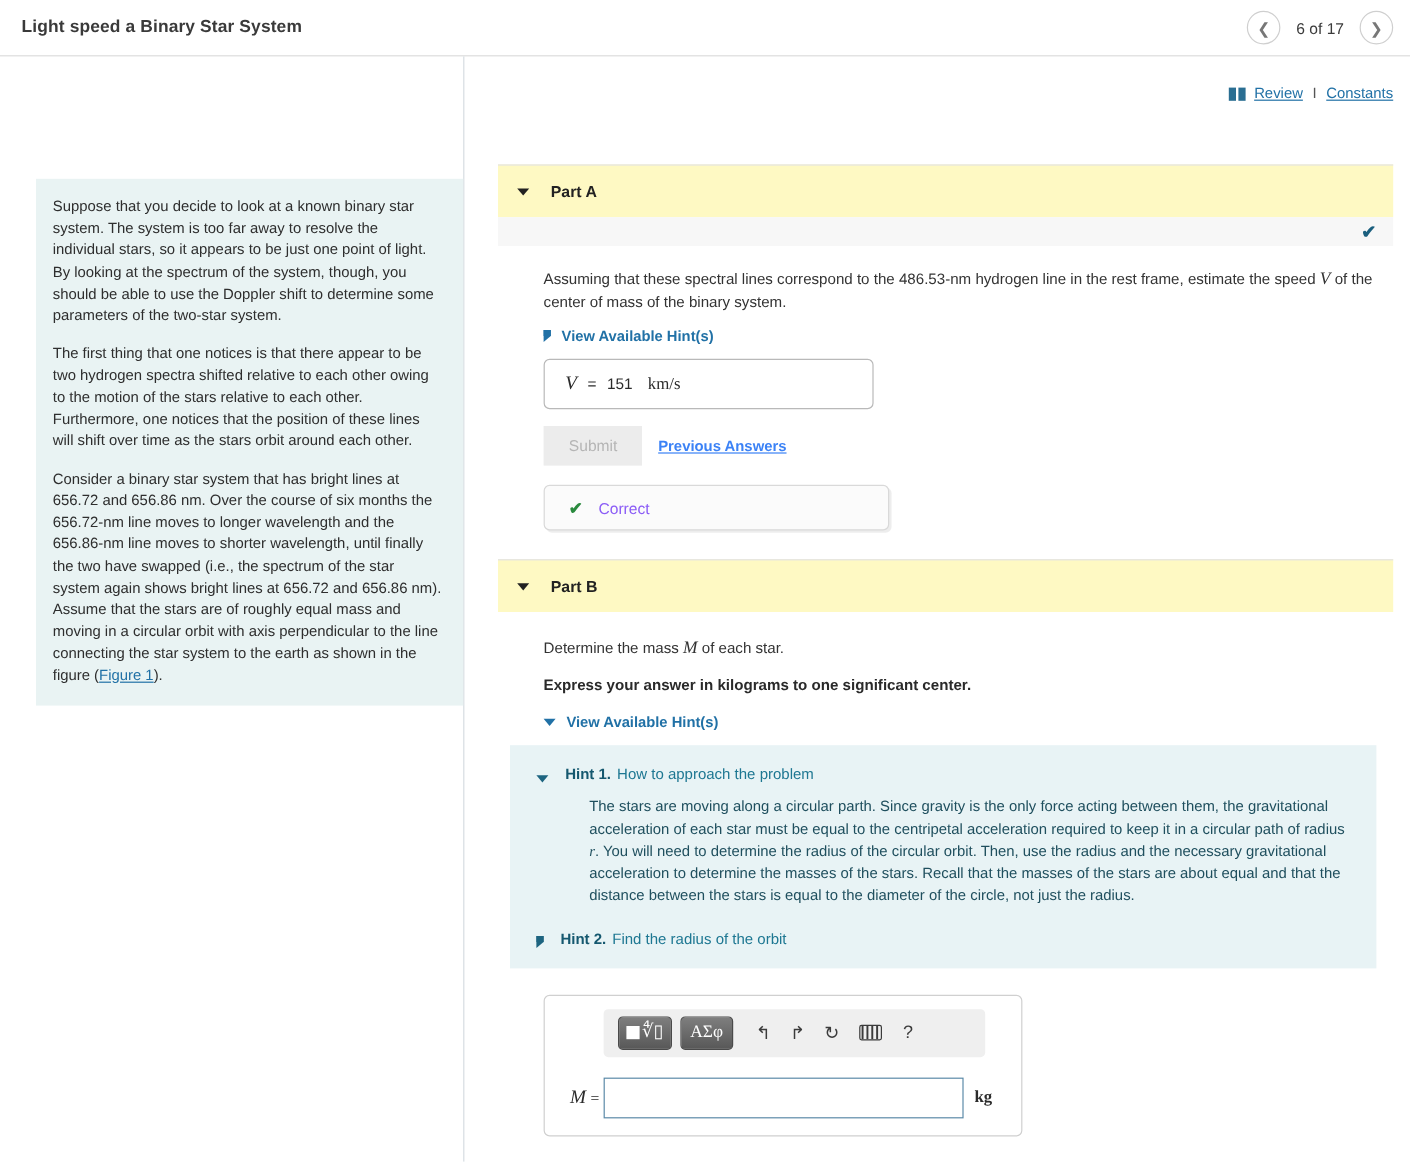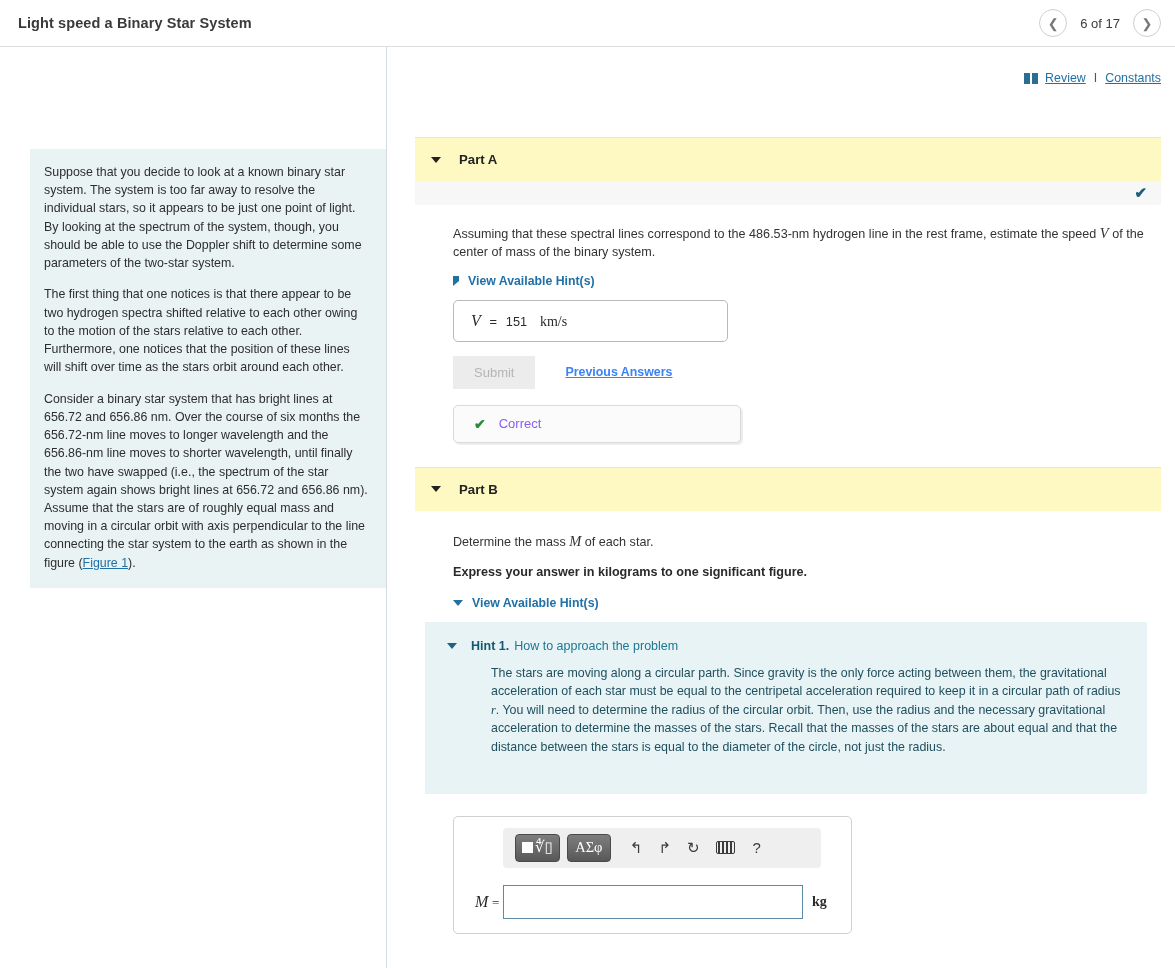--- a/index.html
+++ b/index.html
@@ -166,21 +166,21 @@
     cursor: text;
   }
   .answer-math {
     font-family: "Liberation Serif", serif;
     font-size: 15px;
   }
   .answer-math .v { font-style: italic; font-size: 16px; }
   .answer-math .num { font-family: "Liberation Sans", sans-serif; font-size: 12.8px; }
   .answer-math .unit { font-size: 14px; }
 
-  .btn-row { display: flex; align-items: center; gap: 30px; margin-bottom: 16px; }
+  .btn-row { display: flex; align-items: center; gap: 13px; margin-bottom: 16px; }
   .btn-submit {
     background: #2b7499;
     color: #fff;
     border: none;
     font-size: 13px;
     font-weight: bold;
     padding: 9px 21px;
     cursor: pointer;
     font-family: "Liberation Sans", sans-serif;
   }
@@ -216,21 +216,21 @@
 
   
   .hints {
     background: #e8f3f5;
     margin-left: 10px;
     margin-right: 14px;
     padding: 17px 22px 17px 22px;
     box-sizing: border-box;
   }
   .hint-head {
-    display: flex; align-items: flex-start;
+    display: flex; align-items: flex-end;
     font-size: 12.5px; margin-bottom: 11px; cursor: pointer;
   }
   .hint-head .caret { margin-top: 4px; margin-right: 14px; border-top-color: #1d6480; }
   .hint-head .caret.right { border-left-color: #1d6480; margin-top: 3px; }
   .hint-num { font-weight: bold; color: #15586f; margin-right: 5px; }
   .hint-name { color: #1d7792; }
   .hint-text {
     font-size: 12.4px;
     line-height: 1.5;
     color: #1f4f5e;
@@ -411,33 +411,37 @@
         </div>
       </div>
 
       <div class="part">
         <div class="part-header">
           <span class="caret"></span>
           <span class="part-title">Part B</span>
         </div>
         <div class="part-body" style="padding-top:20px;">
           <p class="qtext"><span>Determine the mass </span><span class="mathvar">M</span><span> of each star.</span></p>
-          <p class="qtext bold">Express your answer in kilograms to one significant figure.</p>
+          <p class="qtext bold">Express your answer in kilograms to one significant center.</p>
           <div class="hint-toggle">
             <span class="caret"></span>
             <span>View Available Hint(s)</span>
           </div>
         </div>
 
         <div class="hints">
           <div class="hint-head">
             <span class="caret"></span>
             <span><span class="hint-num">Hint 1.</span><span class="hint-name">How to approach the problem</span></span>
           </div>
           <p class="hint-text"><span>The stars are moving along a circular parth. Since gravity is the only force acting between them, the gravitational acceleration of each star must be equal to the centripetal acceleration required to keep it in a circular path of radius </span><span class="mathr">r</span><span>. You will need to determine the radius of the circular orbit. Then, use the radius and the necessary gravitational acceleration to determine the masses of the stars. Recall that the masses of the stars are about equal and that the distance between the stars is equal to the diameter of the circle, not just the radius.</span></p>
+          <div class="hint-head last">
+            <span class="caret right"></span>
+            <span><span class="hint-num">Hint 2.</span><span class="hint-name">Find the radius of the orbit</span></span>
+          </div>
         </div>
 
         <div class="part-body" style="padding-top:0;">
           <div class="math-entry">
             <div class="math-toolbar">
               <div class="tb-btn">
                 <span class="sq"></span>
                 <span class="root">∜▯</span>
               </div>
               <div class="tb-btn">

